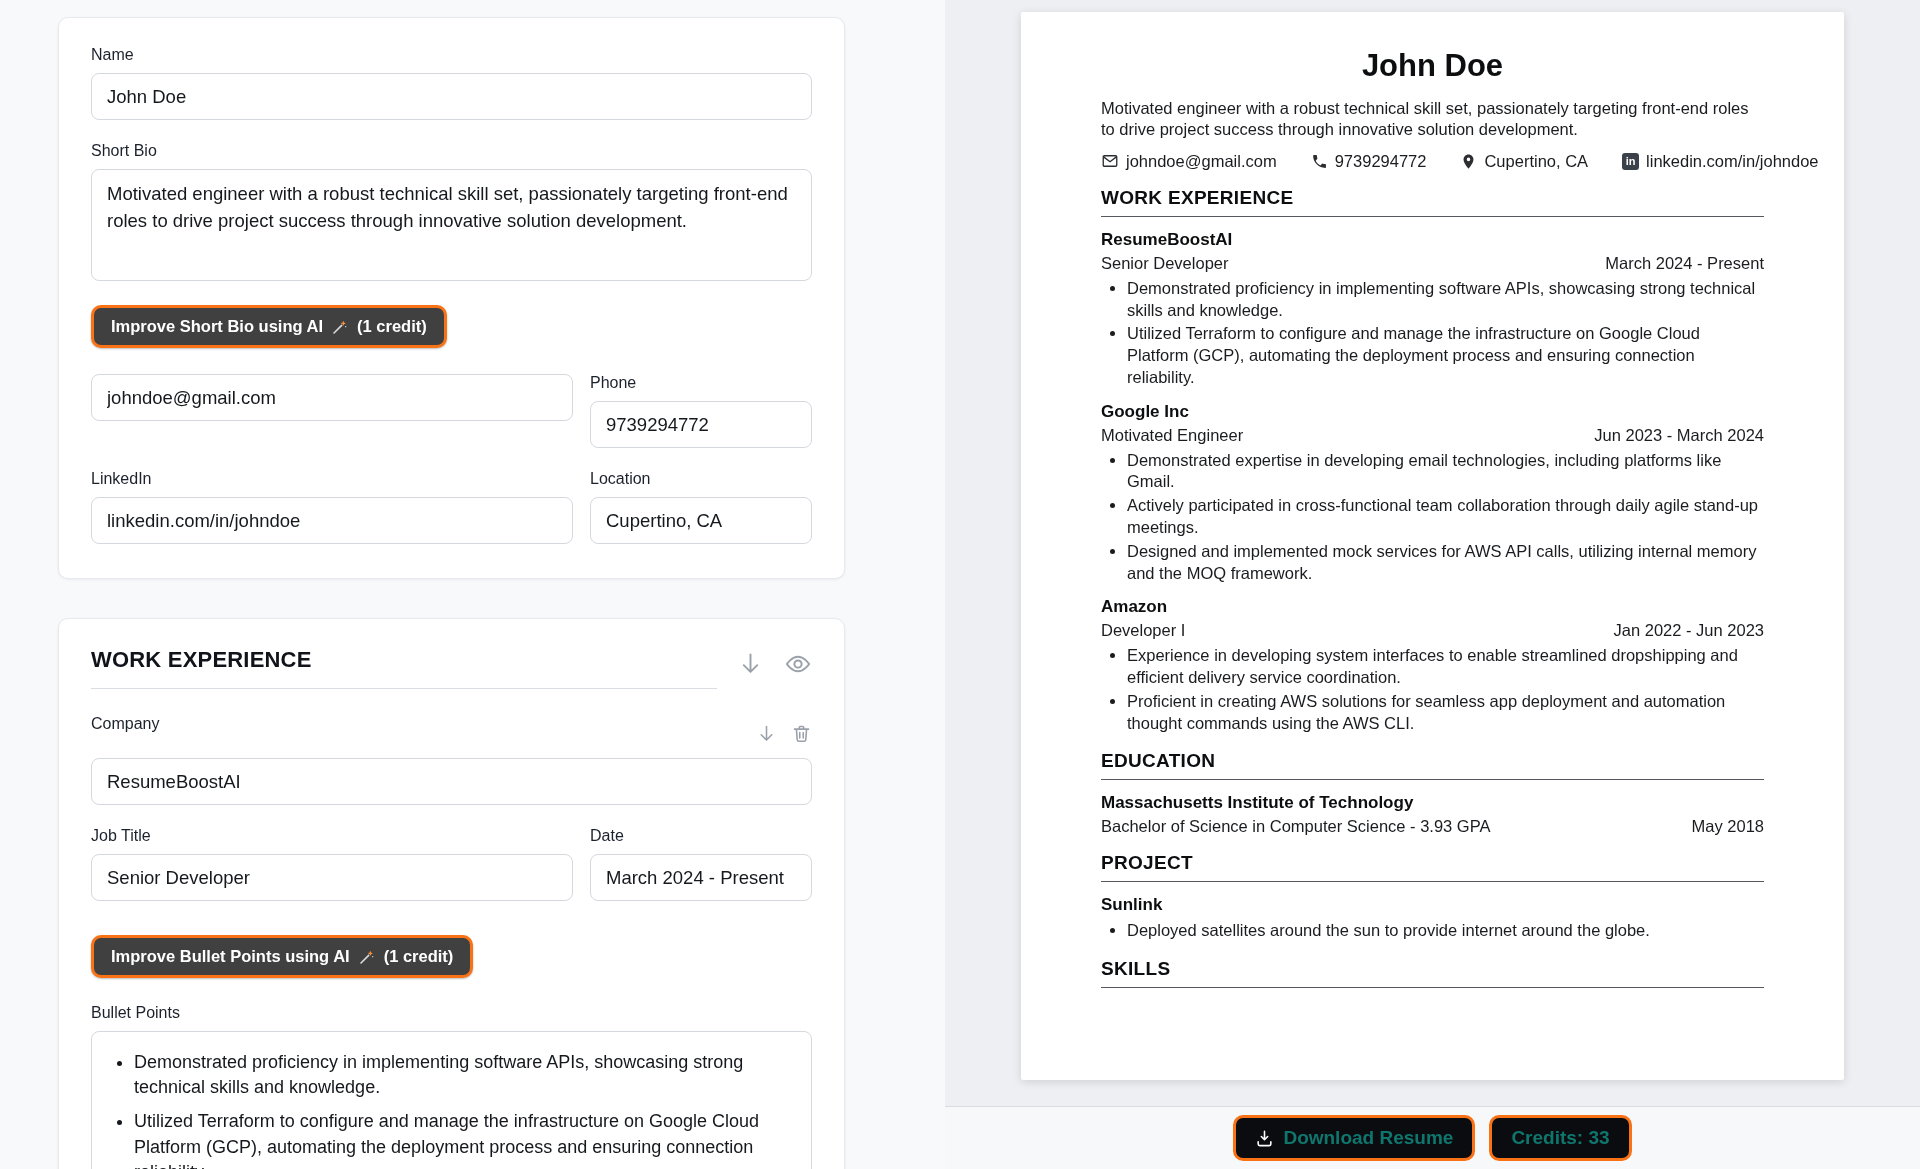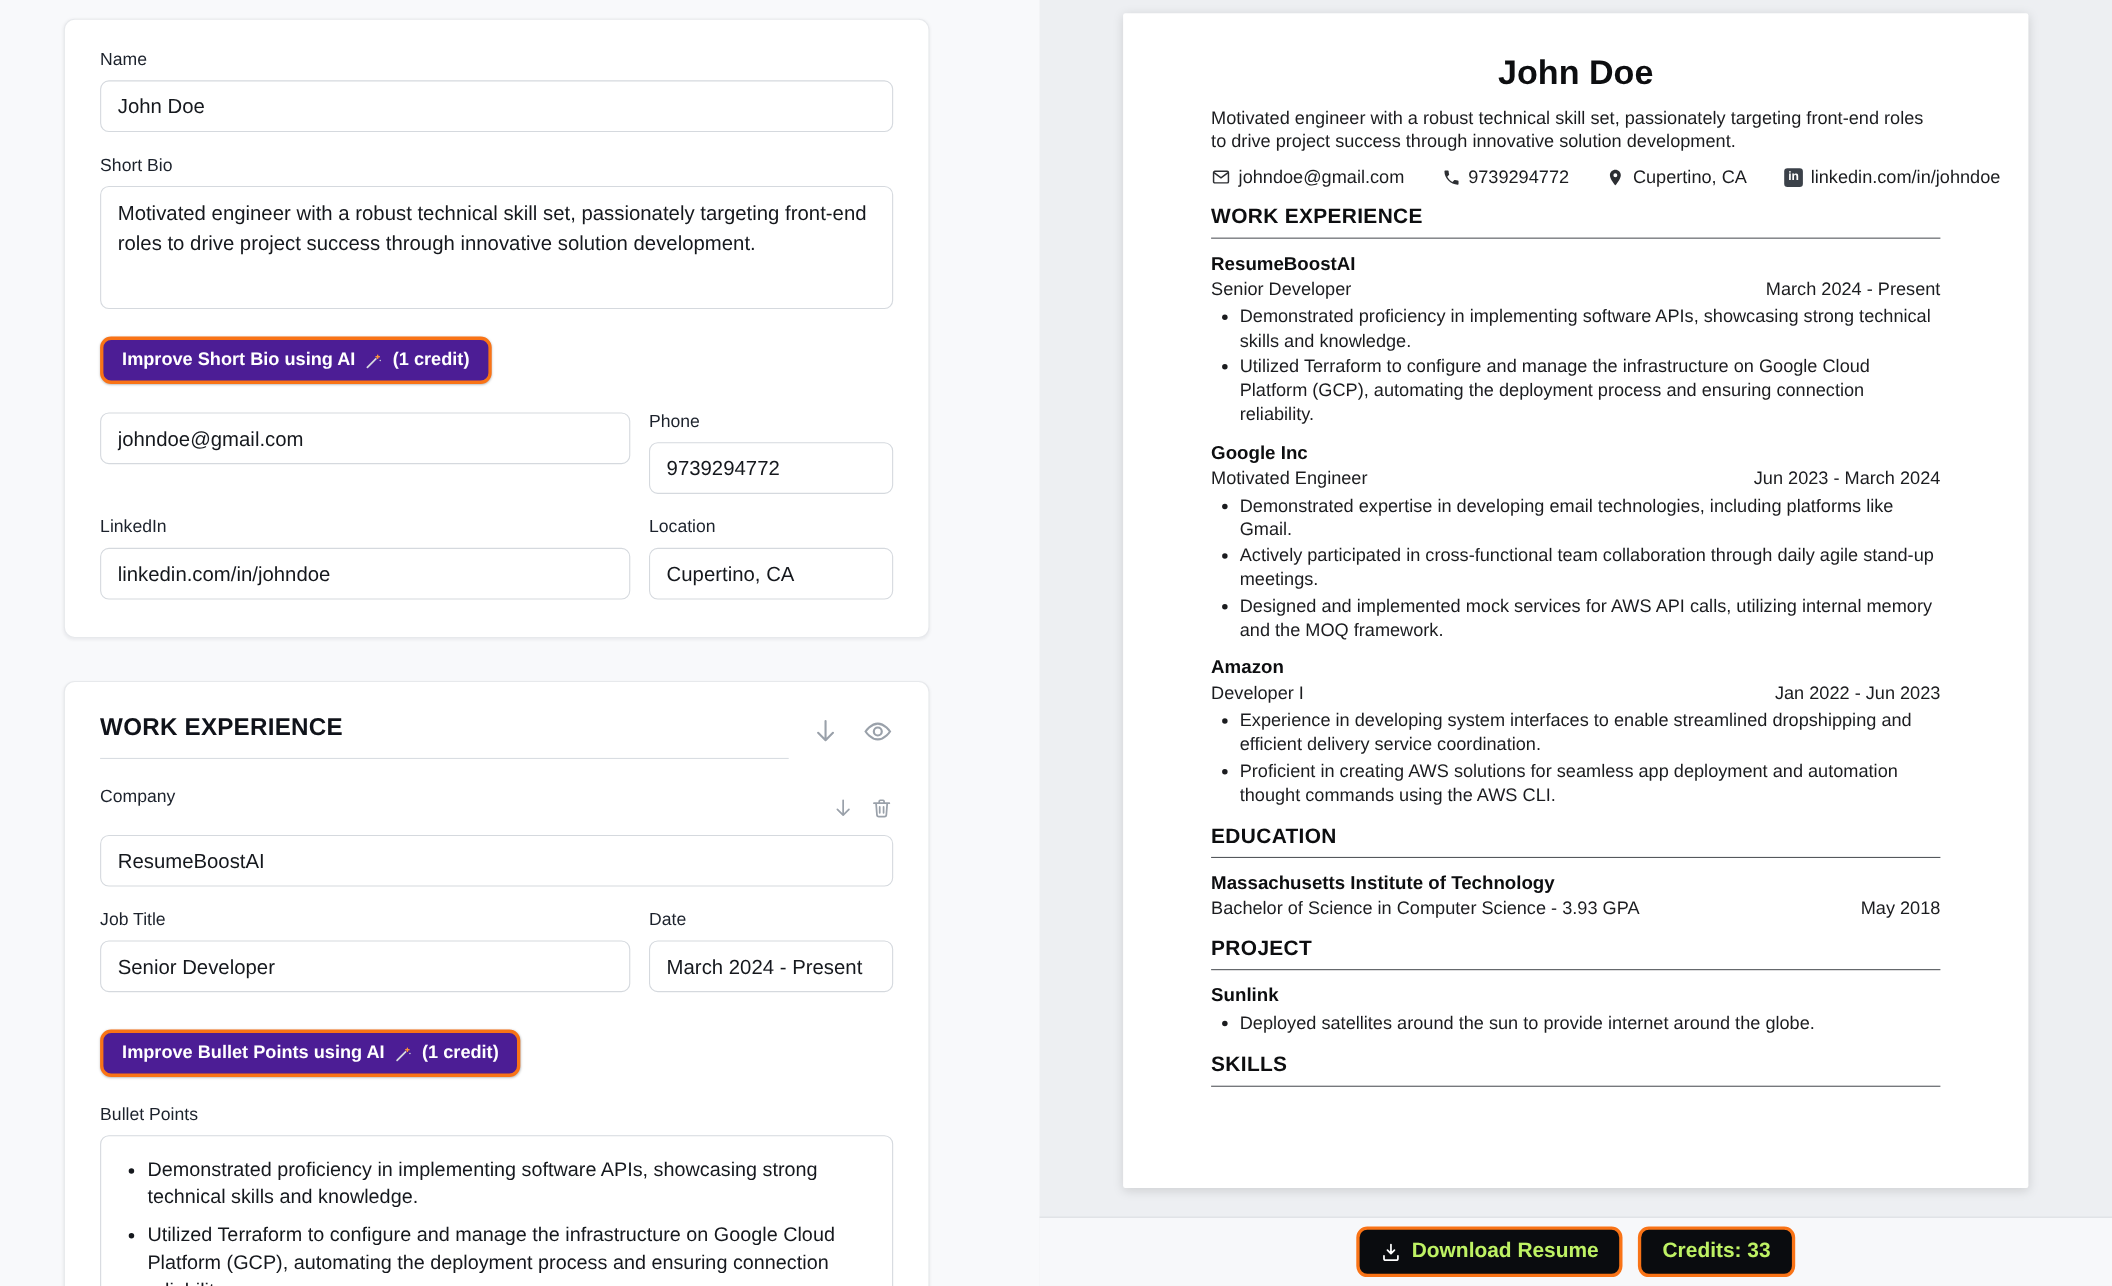--- a/index.html
+++ b/index.html
@@ -12,21 +12,21 @@
         box-shadow:0 1px 3px rgba(16,24,40,.06);padding:28px 32px 34px;box-sizing:border-box;}
   .card + .card{margin-top:39px;}
   .fld{margin-bottom:22px;}
   .fld-label{display:block;font-size:16px;color:#1c222c;margin-bottom:9px;}
   .inp{width:100%;box-sizing:border-box;height:47px;border:1px solid #d5d9de;border-radius:8px;
        padding:0 15px;font-size:18.5px;color:#15181d;background:#fff;font-family:inherit;outline:none;}
   textarea.inp{height:112px;padding:11px 15px;line-height:1.45;resize:none;}
   .row{display:flex;gap:17px;}
   .col-wide{flex:0 0 482px;}
   .col-narrow{flex:1;}
-  .ai-btn{display:inline-flex;align-items:center;gap:9px;background:#4c1d95;border:3px solid #f97316;
+  .ai-btn{display:inline-flex;align-items:center;gap:9px;background:#404040;border:3px solid #f97316;
           border-radius:10px;color:#fff;font-weight:bold;font-size:16.5px;padding:9px 17px;
           margin:2px 0 26px;cursor:pointer;font-family:inherit;box-shadow:0 1px 2px rgba(0,0,0,.25);}
   .sec-head{display:flex;align-items:flex-start;gap:20px;margin-bottom:26px;}
   .sec-title{font-size:22px;font-weight:bold;color:#10131a;flex:1;border-bottom:1px solid #d9dde2;
              padding-bottom:15px;letter-spacing:.2px;}
   .icon-btn{background:none;border:none;padding:0;cursor:pointer;line-height:0;margin-top:3px;}
   .fld-head{display:flex;align-items:center;justify-content:space-between;margin-bottom:9px;}
   .fld-head .fld-label{margin-bottom:16px;}
   .mini-icons{display:flex;gap:14px;align-items:center;}
   .bullet-box{width:100%;box-sizing:border-box;border:1px solid #d5d9de;border-radius:8px;
@@ -48,21 +48,21 @@
   .r-sec-title{font-size:19px;font-weight:bold;margin-top:16px;letter-spacing:.3px;color:#0d0e10;}
   .r-hr{border:none;border-top:1.6px solid #55585d;margin:7px 0 0;}
   .r-company{font-size:17px;font-weight:bold;margin-top:13px;color:#0d0e10;}
   .r-roledate{display:flex;justify-content:space-between;font-size:16.5px;margin-top:4px;color:#1b1c1f;}
   .r-ul{margin:5px 0 2px;padding-left:26px;font-size:16.5px;line-height:1.32;color:#1b1c1f;}
   .r-ul li{margin:2px 0;}
   .flex-spacer{flex:1;}
   .actionbar{align-self:stretch;border-top:1px solid #d8dbdf;background:#f7f8fa;height:62px;
              display:flex;align-items:center;justify-content:center;gap:14px;}
   .dl-btn,.credits-badge{display:inline-flex;align-items:center;gap:9px;background:#0a0c0f;
-             border:3px solid #f97316;border-radius:10px;color:#bef264;font-weight:bold;font-size:19px;
+             border:3px solid #f97316;border-radius:10px;color:#0f766e;font-weight:bold;font-size:19px;
              height:46px;padding:0 19px;box-sizing:border-box;font-family:inherit;cursor:pointer;}
   svg{display:block;}
 </style>
 </head>
 <body>
 
 <div class="app">
 
   <div class="left">
 

